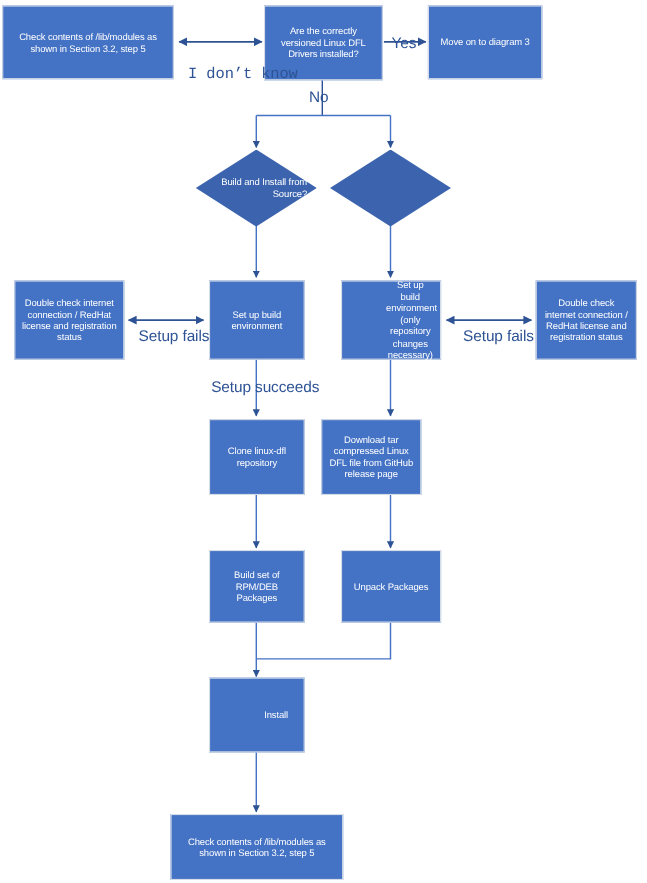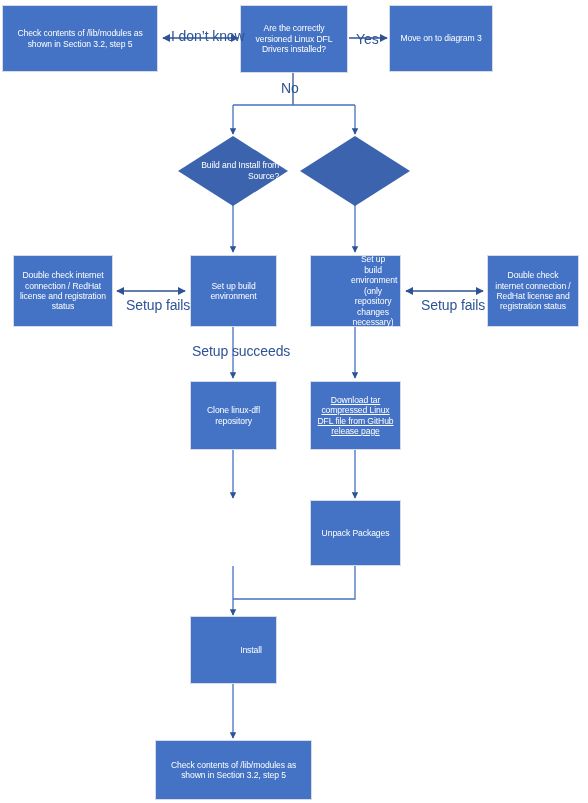--- a/index.html
+++ b/index.html
@@ -169,38 +169,41 @@
   </div>
 
   <div class="node" style="left:487px; top:255px; width:92px; height:72px;">
     <span>Double check internet connection / RedHat license and registration status</span>
   </div>
 
   <div class="node" style="left:190px; top:381px; width:87px; height:69px;">
     <span>Clone linux-dfl repository</span>
   </div>
 
-  <div class="node" style="left:310px; top:381px; width:91px; height:69px;text-decoration:underline;">
+  <div class="node" style="left:292px; top:381px; width:91px; height:69px;">
     <span>Download tar compressed Linux DFL file from GitHub release page</span>
   </div>
 
+  <div class="node" style="left:190px; top:500px; width:87px; height:66px;">
+    <span>Build set of RPM/DEB Packages</span>
+  </div>
 
   <div class="node" style="left:310px; top:500px; width:91px; height:66px;">
     <span>Unpack Packages</span>
   </div>
 
   <div class="node" style="left:190px; top:616px; width:87px; height:68px;padding-left:40px;">
     <span>Install</span>
   </div>
 
   <div class="node" style="left:155px; top:740px; width:157px; height:60px;">
     <span>Check contents of /lib/modules as shown in Section 3.2, step 5</span>
   </div>
 
-  <div class="elabel" style="left:171px; top:28px;">I don’t know</div>
+  <div class="elabel" style="left:171px; top:60px;font-family:Liberation Mono, monospace;">I don’t know</div>
 
   <div class="elabel" style="left:356px; top:31px;">Yes</div>
 
   <div class="elabel" style="left:281px; top:80px;">No</div>
 
   <div class="elabel" style="left:126px; top:297px;">Setup fails</div>
 
   <div class="elabel" style="left:421px; top:297px;">Setup fails</div>
 
   <div class="elabel" style="left:192px; top:343px;">Setup succeeds</div>

